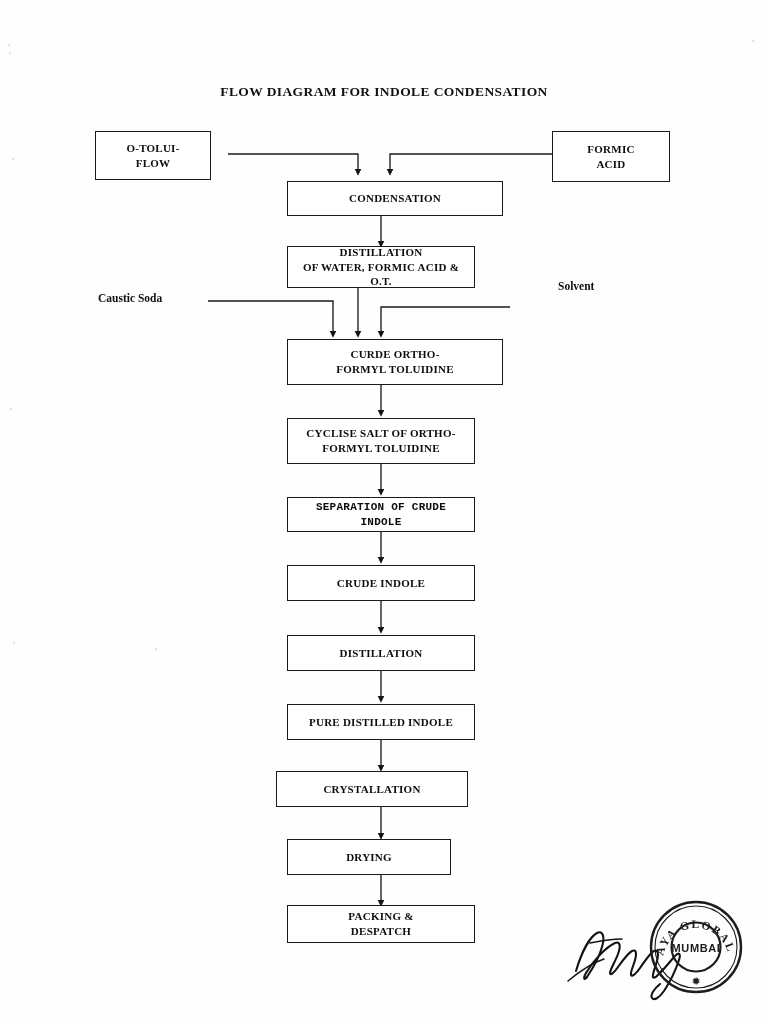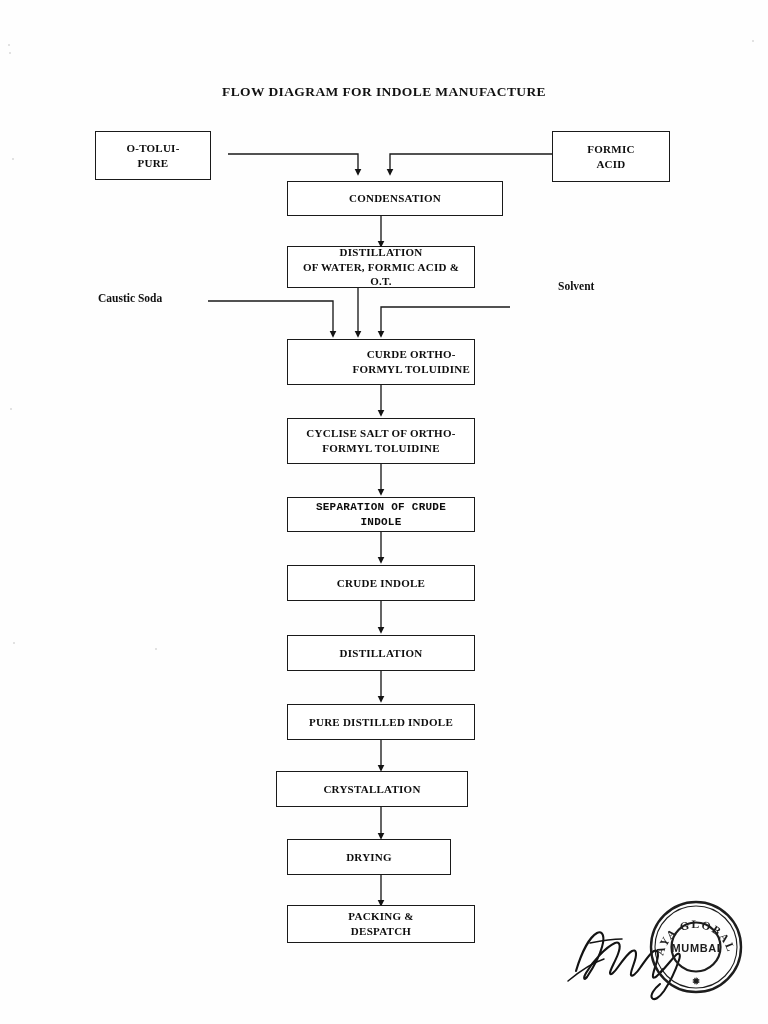--- a/index.html
+++ b/index.html
@@ -93,21 +93,21 @@
 <div id="page">
 
   <div class="speck" style="left:8px;  top:44px;"></div>
   <div class="speck" style="left:9px;  top:52px;"></div>
   <div class="speck" style="left:12px; top:158px;"></div>
   <div class="speck" style="left:10px; top:408px;"></div>
   <div class="speck" style="left:13px; top:642px;"></div>
   <div class="speck" style="left:155px;top:648px;"></div>
   <div class="speck" style="left:752px;top:40px;"></div>
 
-  <div class="diagram-title">FLOW DIAGRAM FOR INDOLE  MANUFACTURE</div>
+  <div class="diagram-title">FLOW DIAGRAM FOR INDOLE  CONDENSATION</div>
 
   <svg id="connectors" viewBox="0 0 768 1024" xmlns="http://www.w3.org/2000/svg">
     <defs>
       <marker id="arrow" markerWidth="9" markerHeight="9" refX="3.2" refY="4" orient="auto" markerUnits="userSpaceOnUse">
         <path d="M0,0.6 L7,4 L0,7.4 z" fill="#141414"></path>
       </marker>
     </defs>
     <g stroke="#1a1a1a" stroke-width="1.35" fill="none">
 
       <path d="M228,154 L358,154 L358,172" marker-end="url(#arrow)"></path>
@@ -135,41 +135,41 @@
       <path d="M381,740 L381,768" marker-end="url(#arrow)"></path>
 
       <path d="M381,807 L381,836" marker-end="url(#arrow)"></path>
 
       <path d="M381,875 L381,903" marker-end="url(#arrow)"></path>
     </g>
   </svg>
 
   <div class="node" style="left:95px; top:131px; width:116px; height:49px;">
     <span>O-TOLUI-
-PURE</span>
+FLOW</span>
   </div>
 
   <div class="node" style="left:552px; top:131px; width:118px; height:51px;">
     <span>FORMIC
 ACID</span>
   </div>
 
   <div class="feed-label" style="left:98px; top:292px;">Caustic Soda</div>
   <div class="feed-label" style="left:558px; top:280px;">Solvent</div>
 
   <div class="node" style="left:287px; top:181px; width:216px; height:35px;">
     <span>CONDENSATION</span>
   </div>
 
   <div class="node" style="left:287px; top:246px; width:188px; height:42px;">
     <span>DISTILLATION
 OF WATER, FORMIC ACID  &amp; O.T.</span>
   </div>
 
-  <div class="node" style="left:287px; top:339px; width:188px; height:46px;justify-content:flex-end;">
+  <div class="node" style="left:287px; top:339px; width:216px; height:46px;">
     <span>CURDE ORTHO-
 FORMYL  TOLUIDINE</span>
   </div>
 
   <div class="node" style="left:287px; top:418px; width:188px; height:46px;">
     <span>CYCLISE SALT  OF ORTHO-
 FORMYL TOLUIDINE</span>
   </div>
 
   <div class="node" style="left:287px; top:497px; width:188px; height:35px;font-family:Liberation Mono, monospace;">

